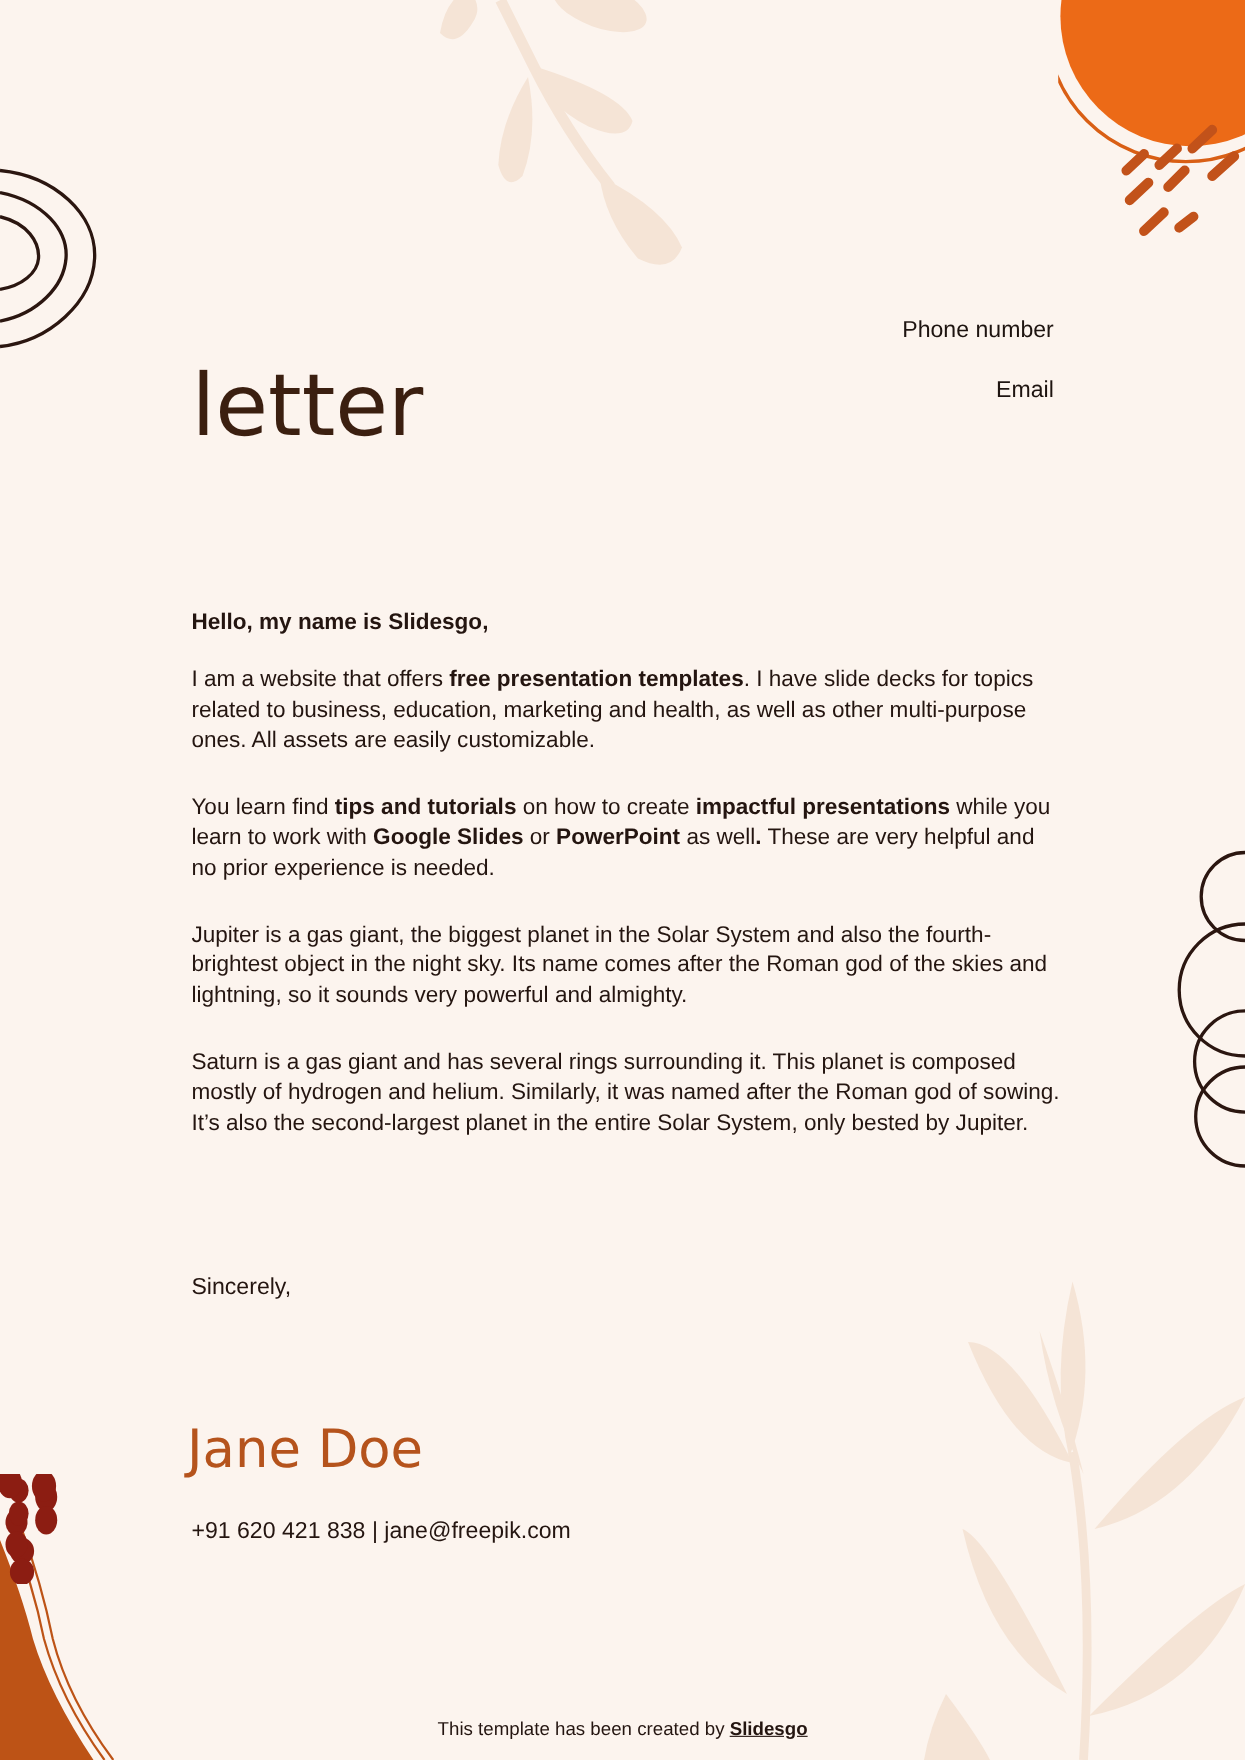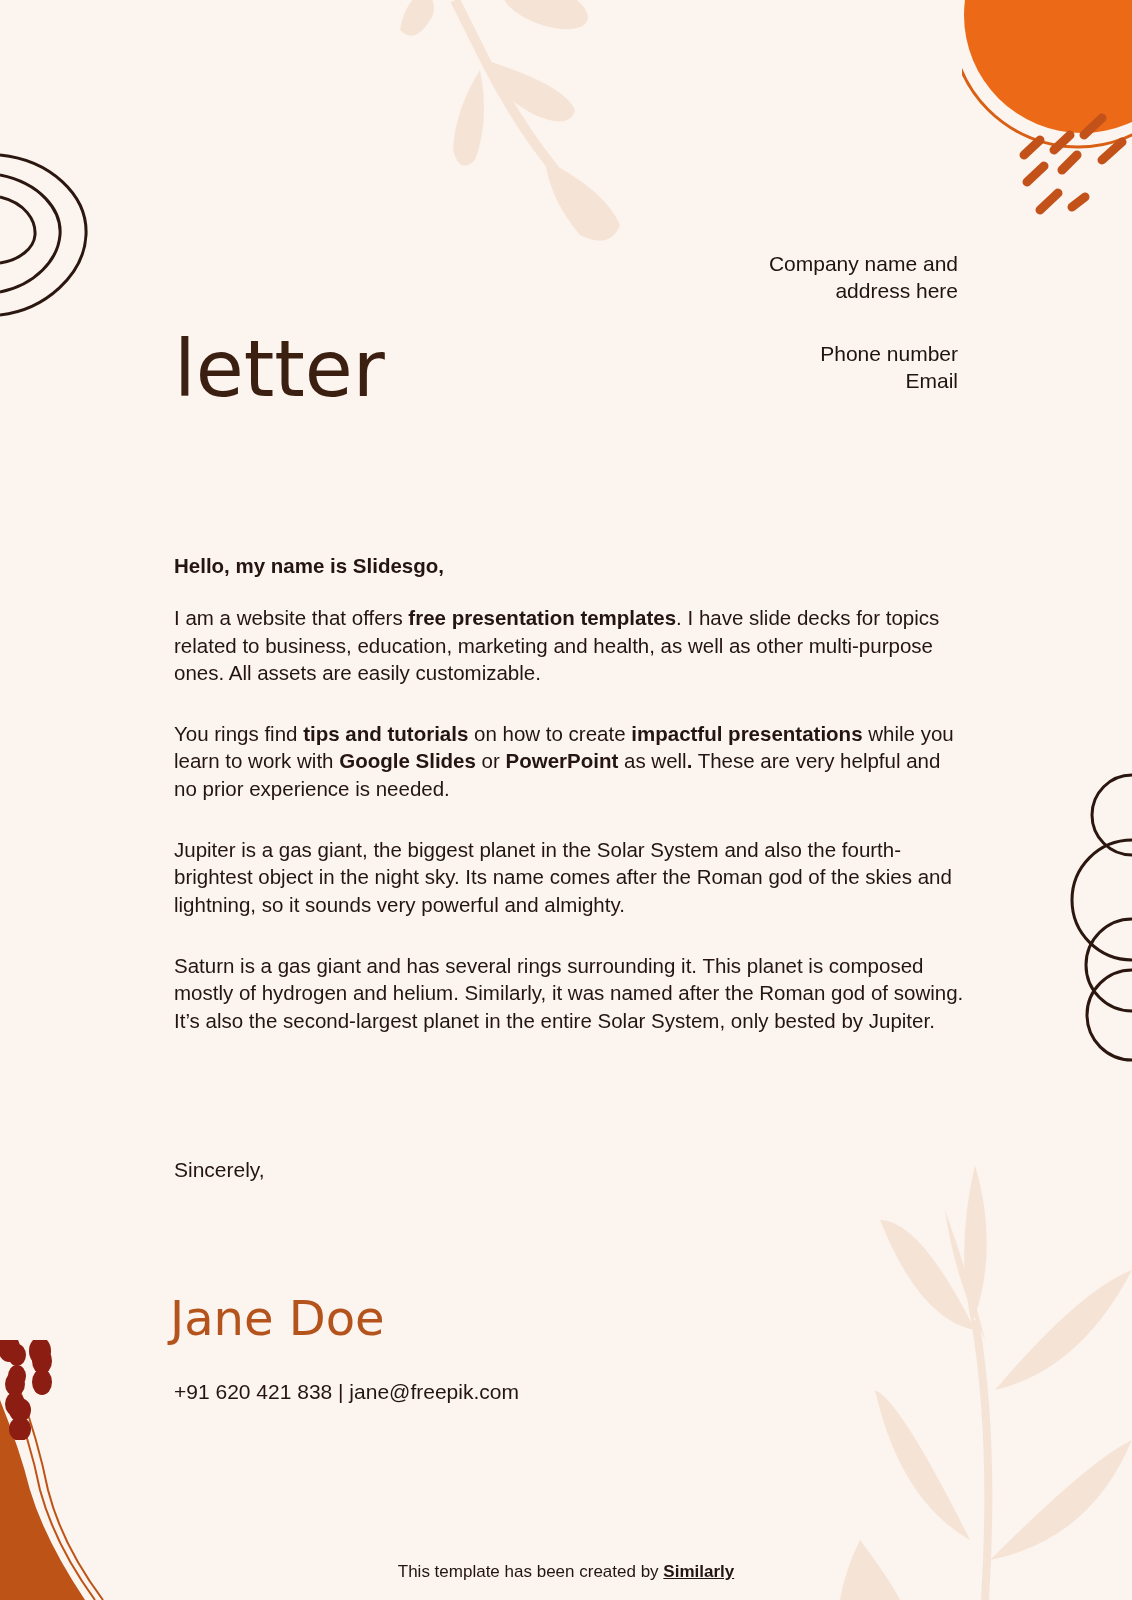--- a/index.html
+++ b/index.html
@@ -15,21 +15,21 @@
     font-family: "DejaVu Sans", sans-serif;
     font-size: 78px; line-height: 103px; color: #3b1f10; letter-spacing: 0px;
     margin: 0; font-weight: normal;
   }
   .contact {
     position: absolute; right: 174px; top: 250px; text-align: right;
     font-size: 21px; line-height: 27px; color: #1e1410;
   }
   .contact p { margin: 0; }
   .contact .c-phone { margin-top: 36px; }
-  .contact .c-email { }
+  .contact .c-email { margin-top: 28px; }
   .body {
     position: absolute; left: 174px; top: 552px; width: 790px;
     font-size: 20.5px; line-height: 27.3px; color: #241510;
   }
   .body p { margin: 0 0 34px 0; }
   .body b { font-weight: bold; }
   .greeting { font-weight: bold; margin-bottom: 25px !important; }
   .signoff { position: absolute; left: 174px; top: 1158px; font-size: 21px; color: #241510; }
   .signature {
     position: absolute; left: 170px; top: 1290px; font-size: 48px;
@@ -116,35 +116,31 @@
     <ellipse cx="20" cy="89" rx="11" ry="12"></ellipse>
   </g>
 </svg>
 
 <h1 class="title">
   <br>
   <span>letter</span>
 </h1>
 
 <div class="contact">
-  <p>
-    <span>Company name and</span><br>
-    <span>address here</span>
-  </p>
   <p class="c-phone">Phone number</p>
   <p class="c-email">Email</p>
 </div>
 
 <div class="body">
   <p class="greeting">Hello, my name is Slidesgo,</p>
   <p><span>I am a website that offers </span><b>free presentation templates</b><span>. I have slide decks for topics related to business, education, marketing and health, as well as other multi-purpose ones. All assets are easily customizable.</span></p>
-  <p><span>You rings find </span><b>tips and tutorials</b><span> on how to create </span><b>impactful presentations</b><span> while you learn to work with </span><b>Google Slides</b><span> or </span><b>PowerPoint</b><span> as well</span><b>.</b><span> These are very helpful and no prior experience is needed.</span></p>
+  <p><span>You learn find </span><b>tips and tutorials</b><span> on how to create </span><b>impactful presentations</b><span> while you learn to work with </span><b>Google Slides</b><span> or </span><b>PowerPoint</b><span> as well</span><b>.</b><span> These are very helpful and no prior experience is needed.</span></p>
   <p>Jupiter is a gas giant, the biggest planet in the Solar System and also the fourth-brightest object in the night sky. Its name comes after the Roman god of the skies and lightning, so it sounds very powerful and almighty.</p>
   <p>Saturn is a gas giant and has several rings surrounding it. This planet is composed mostly of hydrogen and helium. Similarly, it was named after the Roman god of sowing. It’s also the second-largest planet in the entire Solar System, only bested by Jupiter.</p>
 </div>
 
 <div class="signoff">Sincerely,</div>
 <div class="signature">Jane Doe</div>
 <div class="sig-contact">+91  620 421 838 | jane@freepik.com</div>
 
 <div class="footer">
-  <span>This template has been created by </span><a>Similarly</a>
+  <span>This template has been created by </span><a>Slidesgo</a>
 </div>
 
 </body></html>

